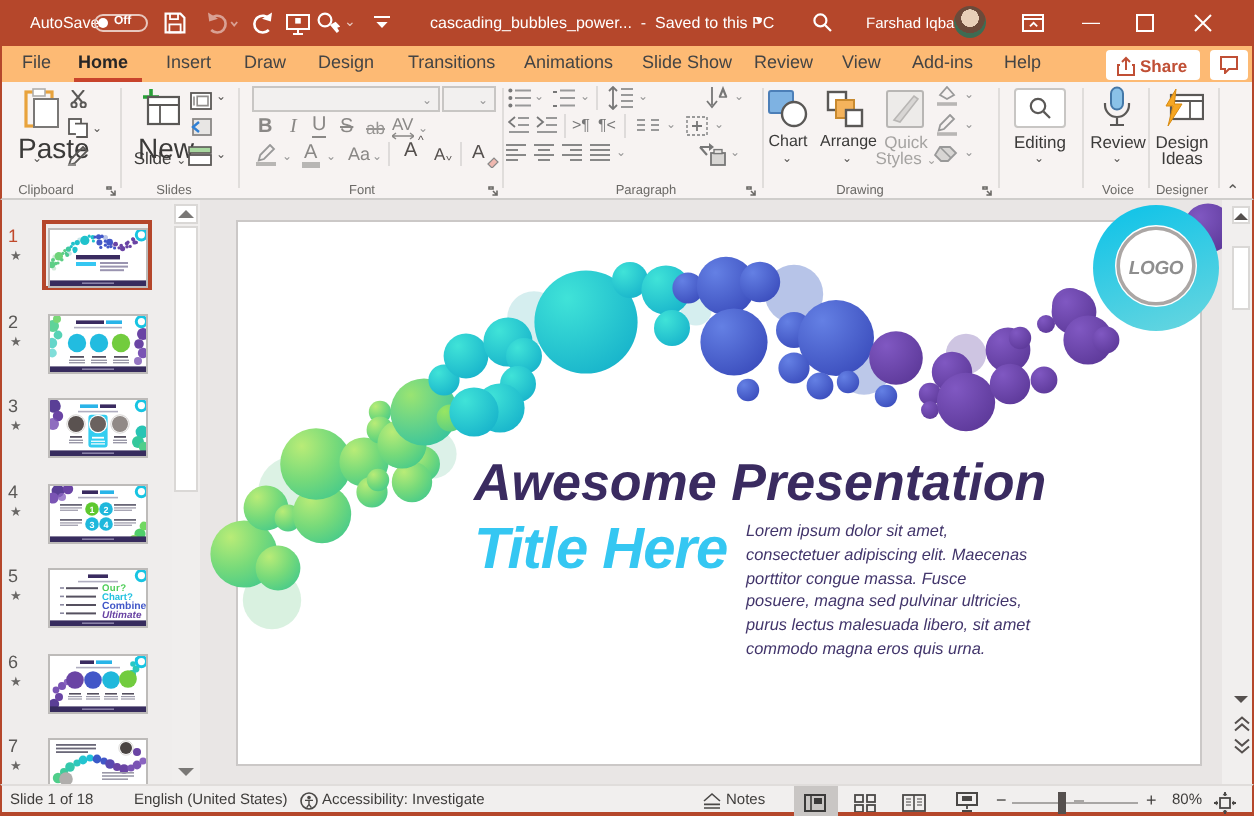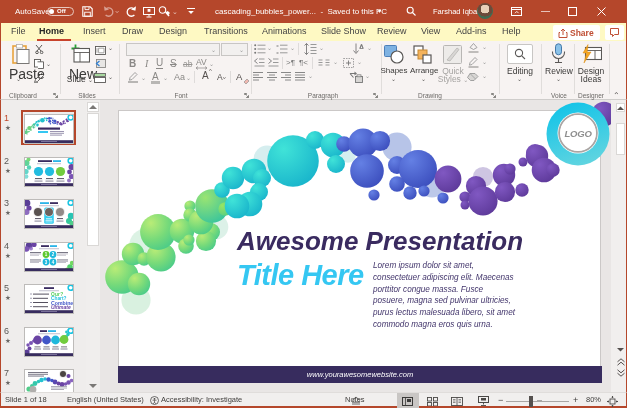--- a/index.html
+++ b/index.html
@@ -1,21 +1,21 @@
 <!DOCTYPE html>
 <html><head><meta charset="utf-8"><style>
 *{margin:0;padding:0;box-sizing:border-box;}
 html,body{width:627px;height:408px;overflow:hidden;font-family:"Liberation Sans",sans-serif;}
 .win{position:absolute;left:0;top:0;width:627px;height:408px;background:#E9E6E5;}
 .abs{position:absolute;}
 
 .titlebar{position:absolute;left:0;top:0;width:627px;height:23px;background:#B5472B;color:#fff;}
 .tb{position:absolute;top:0;height:23px;line-height:23px;color:#fff;}
 
-.tabrow{position:absolute;left:0;top:23px;width:627px;height:18px;background:#fef9c3;border-left:1px solid #B5472B;border-right:1px solid #B5472B;}
+.tabrow{position:absolute;left:0;top:23px;width:627px;height:18px;background:#fdba74;border-left:1px solid #B5472B;border-right:1px solid #B5472B;}
 .tab{position:absolute;top:0;height:18px;line-height:17px;font-size:9px;color:#444;}
 
 .ribbon{position:absolute;left:0;top:41px;width:627px;height:59px;background:#F7F3F2;border-bottom:1px solid #CFCDCB;border-left:1px solid #B5472B;border-right:1px solid #B5472B;}
 .sep{position:absolute;top:3px;width:1px;height:50px;background:#E0DDDB;}
 .glabel{position:absolute;top:51px;font-size:6.5px;color:#6b6966;width:60px;text-align:center;}
 
 .pane{position:absolute;left:0;top:100px;width:100px;height:292px;background:#EFEDEC;border-left:1px solid #B5472B;border-right:1px solid #D4D2D0;}
 .canvas{position:absolute;left:101px;top:100px;width:526px;height:292px;background:#E9E6E5;border-right:1px solid #B5472B;font-style:italic;}
 .slide{position:absolute;left:17px;top:10px;width:483px;height:273px;background:#fff;border:1px solid #CBC8C7;}
 .statusbar{position:absolute;left:0;top:392px;width:627px;height:16px;background:#F1EFEE;border-top:1px solid #E0DDDB;border-bottom:2px solid #B5472B;border-left:1px solid #B5472B;border-right:1px solid #B5472B;font-size:7.5px;color:#3f3d3b;}
@@ -275,21 +275,21 @@
     <div class="abs" style="left:364px;top:31px;font-size:6px;color:#999;">⌄</div>
     <div class="glabel" style="left:292px;">Paragraph</div>
     <svg class="abs" style="left:372px;top:52px;" width="5" height="5" viewBox="0 0 5 5">
         <path d="M0.5 0.5h2v1h-2zM4.5 4.5l-2-2M4.5 2.2v2.3h-2.3" fill="none" stroke="#6b6966" stroke-width="0.8"></path>
       </svg>
 
     <svg class="abs" style="left:383px;top:4px;" width="21" height="19" viewBox="0 0 21 19">
         <rect x="0.5" y="0.5" width="12" height="11" rx="1" fill="#7EB2E2" stroke="#4C7FB8" stroke-width="1"></rect>
         <circle cx="13" cy="12" r="6" fill="#fff" stroke="#5a5856" stroke-width="1.2"></circle>
       </svg>
-    <div class="abs" style="left:379px;top:25px;width:28px;text-align:center;font-size:8px;color:#3b3a39;">Shapes</div>
+    <div class="abs" style="left:379px;top:25px;width:28px;text-align:center;font-size:8px;color:#3b3a39;">Chart</div>
     <div class="abs" style="left:390px;top:34px;font-size:6px;color:#5a5856;">⌄</div>
     <svg class="abs" style="left:412px;top:4px;" width="20" height="19" viewBox="0 0 20 19">
         <rect x="1" y="1" width="9" height="9" fill="#fff" stroke="#5a5856" stroke-width="1.2"></rect>
         <rect x="5" y="5" width="9" height="9" fill="#F4B35C" stroke="#C88A30" stroke-width="1"></rect>
         <rect x="10" y="10" width="8" height="8" fill="#fff" stroke="#5a5856" stroke-width="1.2"></rect>
       </svg>
     <div class="abs" style="left:409px;top:25px;width:28px;text-align:center;font-size:8px;color:#3b3a39;">Arrange</div>
     <div class="abs" style="left:420px;top:34px;font-size:6px;color:#5a5856;">⌄</div>
     <svg class="abs" style="left:442px;top:4px;" width="19" height="19" viewBox="0 0 19 19">
         <rect x="0.5" y="0.5" width="18" height="18" rx="1" fill="#EDEBE9" stroke="#B8B6B4" stroke-width="1"></rect>
@@ -711,21 +711,20 @@
       <circle cx="604" cy="114" r="12.3" fill="url(#p)"></circle>
       <circle cx="578" cy="134" r="31.5" fill="url(#logo)"></circle>
       <circle cx="578" cy="133" r="20.5" fill="#fff"></circle>
       <circle cx="578" cy="133" r="18.9" fill="none" stroke="#ABA6A4" stroke-width="1.8"></circle>
       <circle cx="578" cy="133" r="17.7" fill="#fff"></circle>
       <text x="578" y="137" font-family="Liberation Sans, sans-serif" font-size="9.5" font-weight="bold" fill="#8E8E8E" text-anchor="middle" letter-spacing="-0.2">LOGO</text>
     </svg>
     <div class="abs" style="left:136px;top:126px;font-size:26px;font-weight:bold;color:#3A2B60;letter-spacing:0px;">Awesome Presentation</div>
     <div class="abs" style="left:136px;top:159px;font-size:29px;letter-spacing:-0.5px;font-weight:bold;color:#35C7F2;">Title Here</div>
     <div class="abs" style="left:272px;top:160px;width:160px;font-size:8.2px;line-height:11.8px;color:#42356B;">Lorem ipsum dolor sit amet,<br>consectetuer adipiscing elit. Maecenas<br>porttitor congue massa. Fusce<br>posuere, magna sed pulvinar ultricies,<br>purus lectus malesuada libero, sit amet<br>commodo magna eros quis urna.</div>
-    <div class="abs" style="left:17px;top:266px;width:484px;height:17px;background:#372C5E;color:#fff;font-size:7.5px;text-align:center;line-height:17px;">www.yourawesomewebsite.com</div>
 
     <div class="abs" style="left:510px;top:0;width:15px;height:292px;background:#F1EFEE;"></div>
     <div class="abs" style="left:515px;top:3px;width:9px;height:9px;background:#fff;border:1px solid #DAD8D6;">
         <svg width="7" height="4" viewBox="0 0 7 4" style="display:block;margin:2px auto;">
           <path d="M0 4l3.5-3.5L7 4z" fill="#55504e"></path>
         </svg>
       </div>
     <div class="abs" style="left:515px;top:23px;width:9px;height:32px;background:#fff;border:1px solid #DAD8D6;"></div>
     <div class="abs" style="left:515px;top:247px;width:9px;height:8px;">
         <svg width="7" height="4" viewBox="0 0 7 4" style="display:block;margin:1px auto;">
@@ -749,21 +748,21 @@
     <svg class="abs" style="left:149px;top:3px;" width="9" height="9" viewBox="0 0 9 9">
         <circle cx="4.5" cy="4.5" r="4" fill="none" stroke="#4a4846" stroke-width="0.8"></circle>
         <circle cx="4.5" cy="2.8" r="0.9" fill="#4a4846"></circle>
         <path d="M2.5 4.2h4M4.5 4.2v2.2M4.5 6.2l-1.2 1.6M4.5 6.2l1.2 1.6" stroke="#4a4846" stroke-width="0.7" fill="none"></path>
       </svg>
     <div class="sb" style="left:160px;">Accessibility: Investigate</div>
     <svg class="abs" style="left:350px;top:3px;" width="10" height="9" viewBox="0 0 10 9">
         <path d="M1 4.5 L5 1l4 3.5" fill="none" stroke="#4a4846" stroke-width="0.8"></path>
         <path d="M1 6.2h8M1 8h8" stroke="#4a4846" stroke-width="0.8"></path>
       </svg>
-    <div class="sb" style="left:344px;">Notes</div>
+    <div class="sb" style="left:362px;">Notes</div>
     <div class="abs" style="left:396px;top:0px;width:22px;height:16px;background:#C9C6C4;"></div>
     <svg class="abs" style="left:401px;top:3.5px;" width="11" height="9" viewBox="0 0 11 9">
         <rect x="0.5" y="0.5" width="10" height="8" fill="none" stroke="#3b3a39" stroke-width="1"></rect>
         <path d="M3.5 0.5v8" stroke="#3b3a39" stroke-width="0.8"></path>
         <rect x="5" y="2" width="4" height="3" fill="#3b3a39"></rect>
       </svg>
     <svg class="abs" style="left:426px;top:3.5px;" width="11" height="9" viewBox="0 0 11 9">
         <rect x="0.5" y="0.5" width="4" height="3.5" fill="none" stroke="#4a4846" stroke-width="0.9"></rect>
         <rect x="6.5" y="0.5" width="4" height="3.5" fill="none" stroke="#4a4846" stroke-width="0.9"></rect>
         <rect x="0.5" y="5.5" width="4" height="3.5" fill="none" stroke="#4a4846" stroke-width="0.9"></rect>

